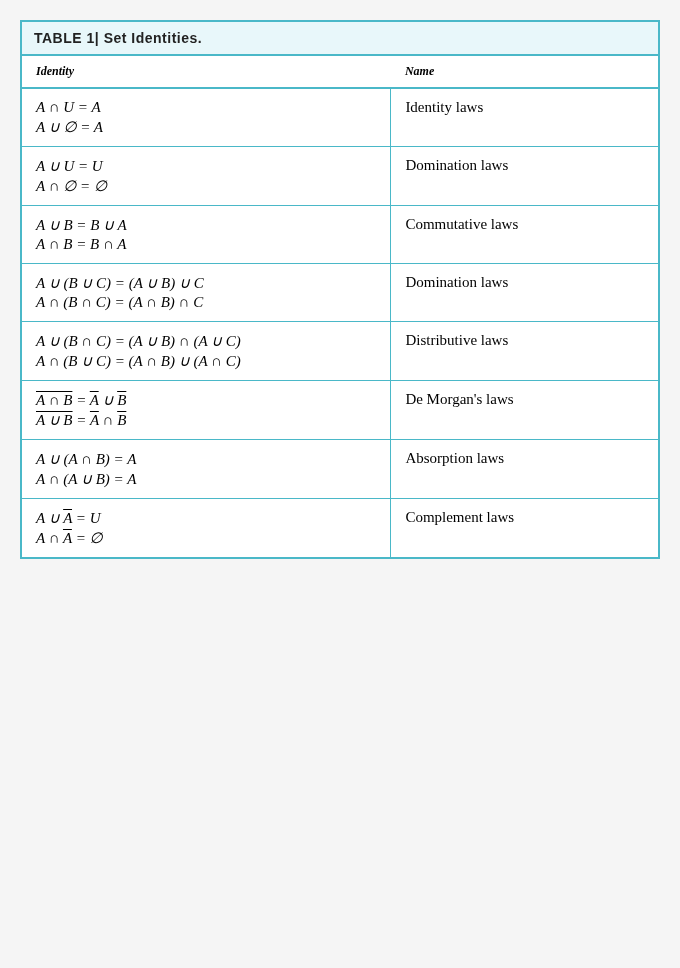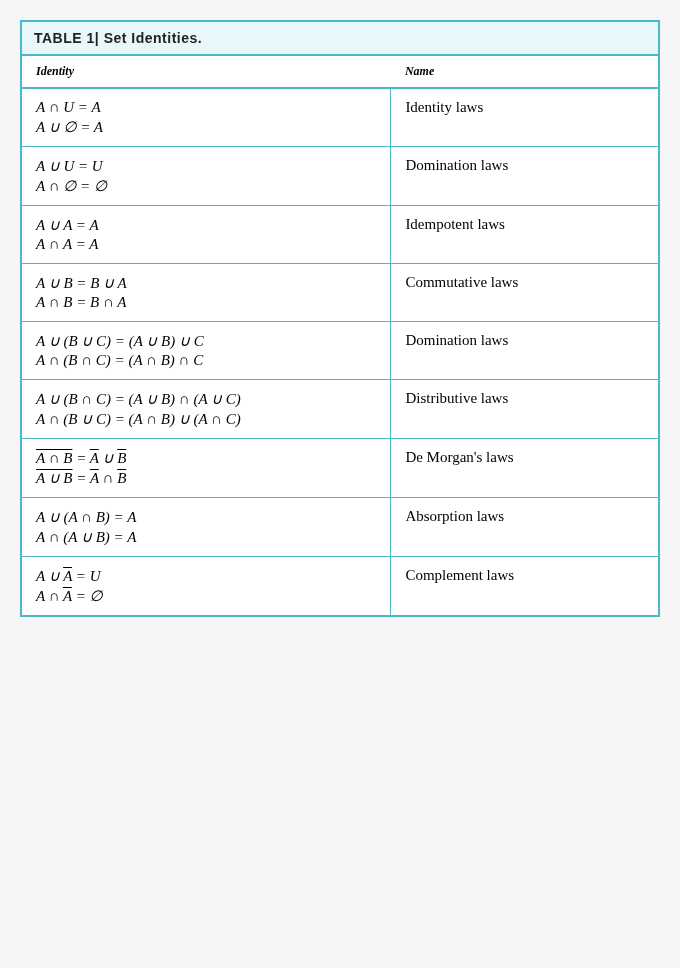--- a/index.html
+++ b/index.html
@@ -115,29 +115,20 @@
       <tr>
         <td class="identity-cell">
           <span class="math-line"><i>A</i> ∪ <i>U</i> = <i>U</i></span>
           <span class="math-line"><i>A</i> ∩ ∅ = ∅</span>
         </td>
         <td class="name-cell">
           <span class="name-text">Domination laws</span>
         </td>
       </tr>
 
-      <tr>
-        <td class="identity-cell">
-          <span class="math-line"><i>A</i> ∪ <i>A</i> = <i>A</i></span>
-          <span class="math-line"><i>A</i> ∩ <i>A</i> = <i>A</i></span>
-        </td>
-        <td class="name-cell">
-          <span class="name-text">Idempotent laws</span>
-        </td>
-      </tr>
 
 
       <tr>
         <td class="identity-cell">
           <span class="math-line"><i>A</i> ∪ <i>B</i> = <i>B</i> ∪ <i>A</i></span>
           <span class="math-line"><i>A</i> ∩ <i>B</i> = <i>B</i> ∩ <i>A</i></span>
         </td>
         <td class="name-cell">
           <span class="name-text">Commutative laws</span>
         </td>

